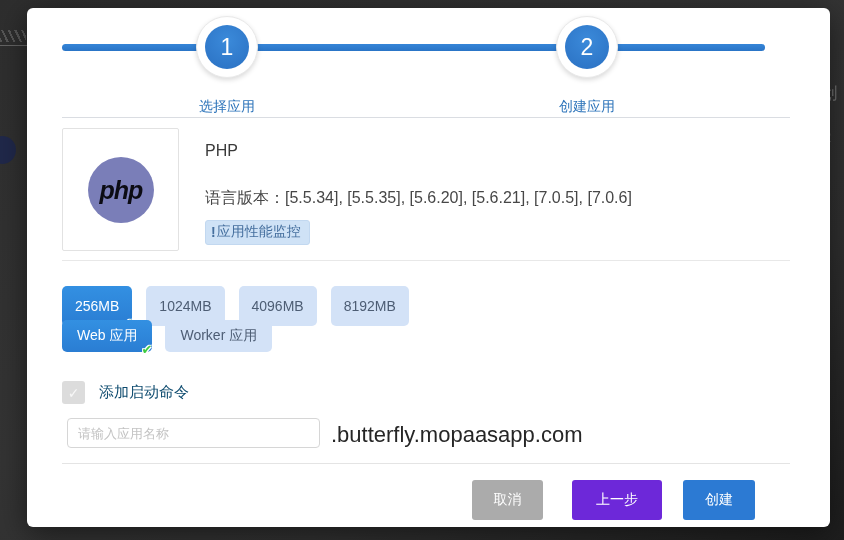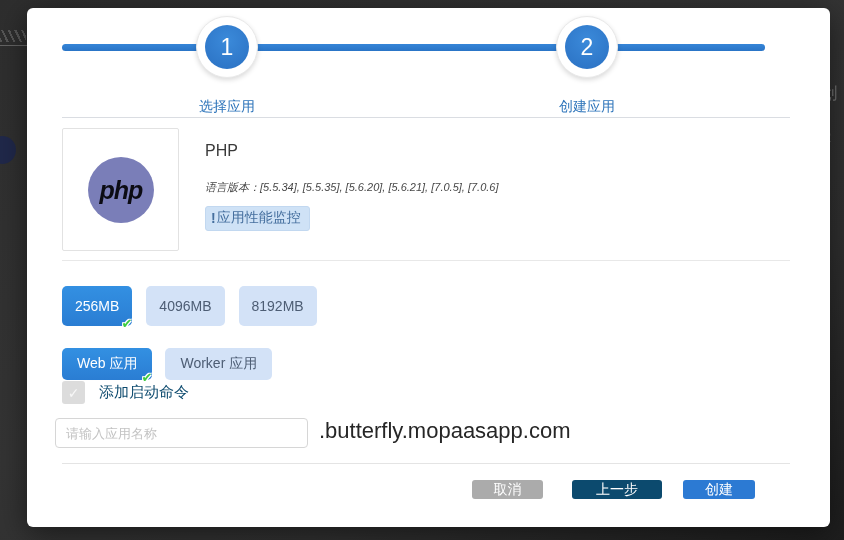--- a/index.html
+++ b/index.html
@@ -64,31 +64,31 @@
   }
   .php-logo {
     position:absolute; left:25px; top:28px; width:66px; height:66px; border-radius:50%;
     background:#7a7eb8;
     display:flex; align-items:center; justify-content:center;
   }
   .php-logo span { font-style:italic; font-weight:bold; font-size:25px; color:#0c0c14; letter-spacing:-1px; }
 
   .app-info { position:absolute; left:178px; top:134px; }
   .app-title { font-size:16px; color:#3a3a3a; }
-  .app-versions { margin-top:20px; font-size:11px; color:#474747;font-style:italic; }
+  .app-versions { margin-top:28px; font-size:16px; color:#474747; }
   .app-badge {
     display:inline-flex; align-items:center; margin-top:11px;
     background:#cfe2f6; border:1px solid #c2d8f0; border-radius:3px;
     padding:2px 8px 3px 5px; font-size:14px; color:#456f9e;
   }
   .app-badge .bang { font-weight:bold; margin-right:1px; }
 
   
   .mem-row { position:absolute; left:35px; top:278px; display:flex; gap:14px; }
-  .type-row { position:absolute; left:35px; top:340px; display:flex; gap:13px; }
+  .type-row { position:absolute; left:35px; top:312px; display:flex; gap:13px; }
   .opt-btn {
     position:relative; display:flex; align-items:center; justify-content:center;
     background:#d3e2f7; color:#4d5d74; border:none; border-radius:5px;
     font-size:14px; padding:0 13px; cursor:pointer;
     font-family:inherit;
   }
   .mem-row .opt-btn { height:40px; min-width:62px; }
   .type-row .opt-btn { height:32px; padding:0 15px; }
   .opt-btn.selected {
     background:linear-gradient(180deg,#3390e2,#2a7dd3); color:#fff;
@@ -101,36 +101,36 @@
   
   .startup-row { position:absolute; left:35px; top:373px; display:flex; align-items:center; }
   .checkbox {
     width:23px; height:23px; background:#dcdcdc; border-radius:3px;
     display:flex; align-items:center; justify-content:center;
     color:#f7f7f7; font-size:14px; cursor:pointer;
   }
   .startup-label { margin-left:14px; font-size:15px; color:#0c4a6e; }
 
   
-  .name-row { position:absolute; left:28px; top:410px; display:flex; align-items:flex-start; }
+  .name-row { position:absolute; left:40px; top:410px; display:flex; align-items:flex-end; }
   .name-input {
     width:253px; height:30px; border:1px solid #d6d6d6; border-radius:4px;
     padding:0 10px; font-size:13px; color:#555; outline:none;
     font-family:inherit;
   }
   .name-input::placeholder { color:#c3c3c3; }
   .domain-suffix { margin-left:11px; font-size:22px; color:#262626; }
 
   
   .footer-btn {
-    position:absolute; top:472px; height:19px; border:none; border-radius:3px;
+    position:absolute; top:472px; height:40px; border:none; border-radius:3px;
     color:#fff; font-size:14px; cursor:pointer; font-family:Liberation Sans, sans-serif;
   }
   .btn-cancel { left:445px; width:71px; background:#ababab; }
-  .btn-prev   { left:545px; width:90px; background:#0c4a6e; }
+  .btn-prev   { left:545px; width:90px; background:#6d28d9; }
   .btn-create { left:656px; width:72px; background:#2c7ad3; }
 </style>
 </head>
 <body>
 
 <div class="screen">
 
   <div class="bg-marks"></div>
   <div class="bg-underline"></div>
   <div class="bg-circle"></div>
@@ -166,20 +166,23 @@
     </div>
 
     <div class="divider d2"></div>
 
     <div class="mem-row">
       <button class="opt-btn selected">
         <span>256MB</span>
         <span class="check">✔</span>
       </button>
       <button class="opt-btn">
+        <span>1024MB</span>
+      </button>
+      <button class="opt-btn">
         <span>4096MB</span>
       </button>
       <button class="opt-btn">
         <span>8192MB</span>
       </button>
     </div>
 
     <div class="type-row">
       <button class="opt-btn selected">
         <span>Web 应用</span>

